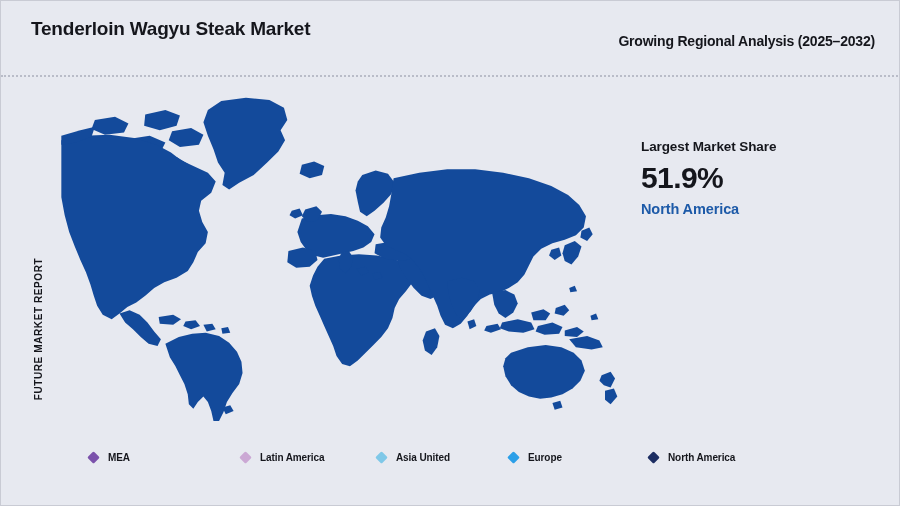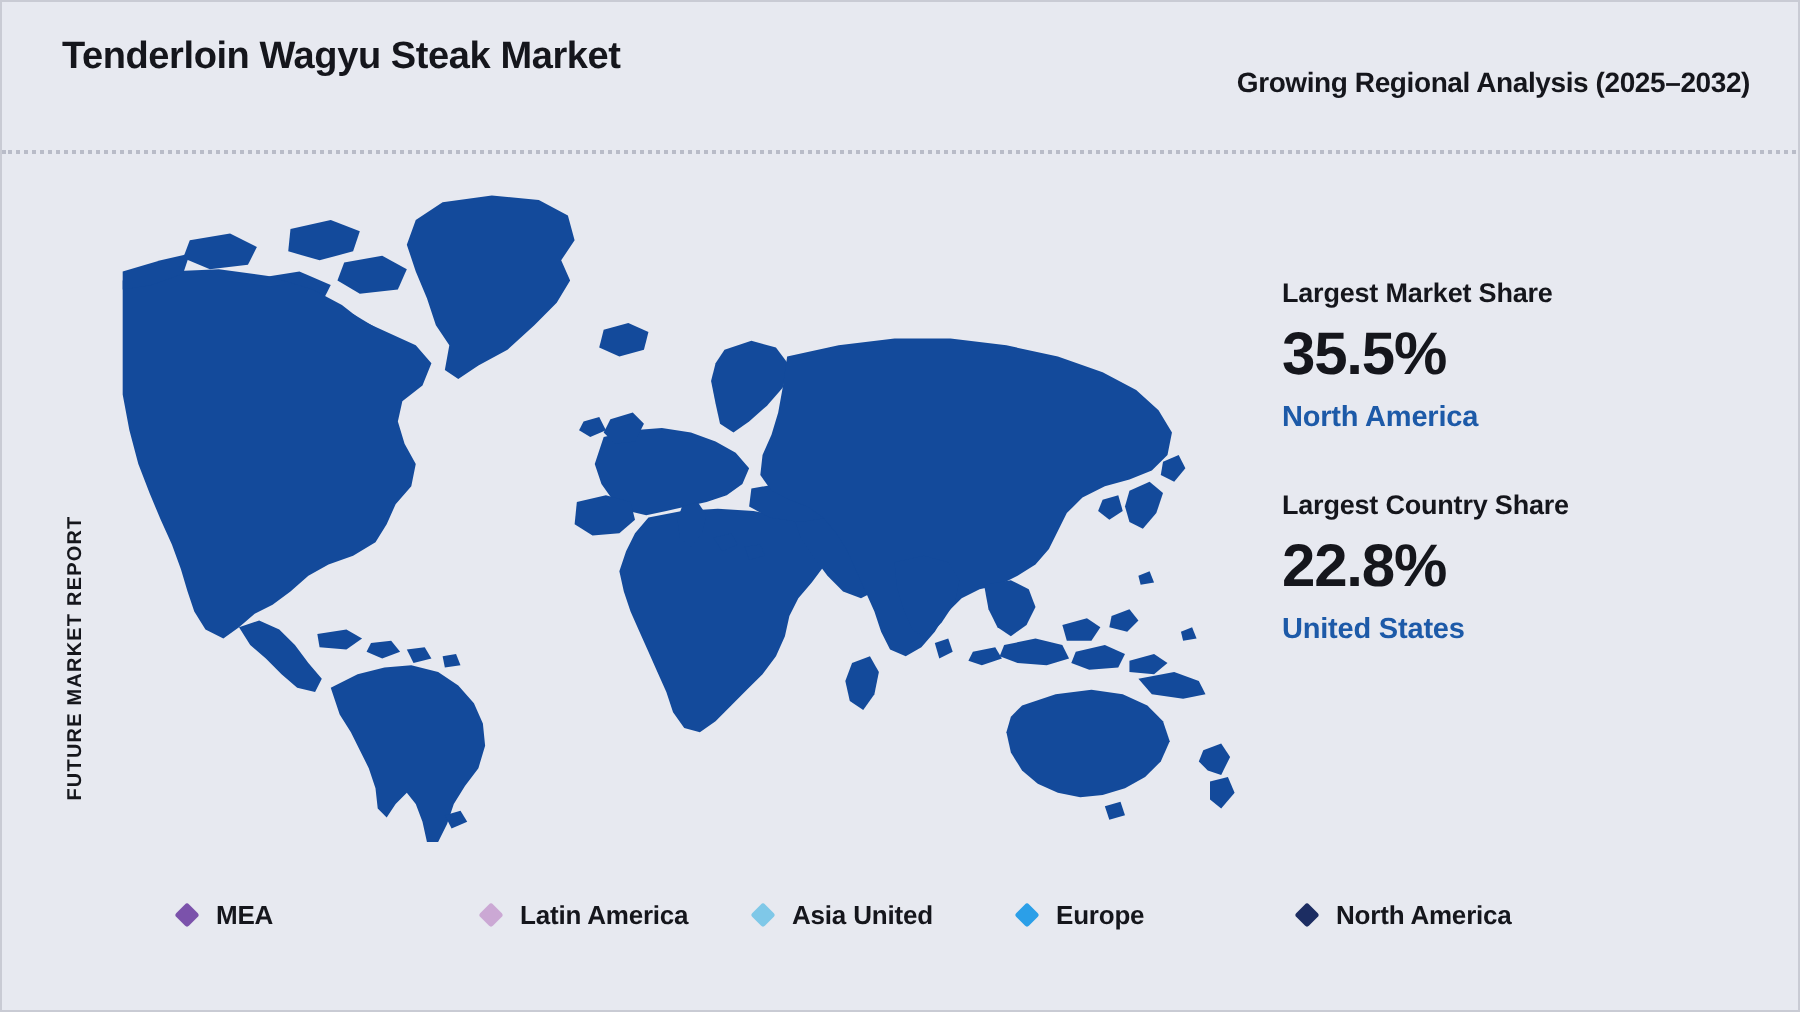--- a/index.html
+++ b/index.html
@@ -137,21 +137,21 @@
   }
   .legend-marker {
     width: 9px;
     height: 9px;
     transform: rotate(45deg);
     border-radius: 1.5px;
     margin-right: 10px;
     flex: none;
   }
   .legend-text {
-    font-size: 13px;
+    font-size: 10px;
     font-weight: bold;
     color: #15161c;
     letter-spacing: -0.1px;
   }
 </style>
 </head>
 <body>
 
 <div id="canvas" style="background: rgb(231, 233, 240); border-color: rgb(201, 203, 212);">
 
@@ -296,29 +296,24 @@
         <path d="M946 402 L956 398 L960 408 L948 410 Z"></path>
         <path d="M908 352 L918 348 L922 358 L910 360 Z"></path>
       </g>
     </svg>
   </div>
 
   <div id="stats">
 
     <div class="stat-block">
       <div class="stat-label" style="color: rgb(21, 22, 28);">Largest Market Share</div>
-      <div class="stat-value" style="color: rgb(21, 22, 28);">35.5%</div>
+      <div class="stat-value" style="color: rgb(21, 22, 28);">51.9%</div>
       <div class="stat-region" style="color: rgb(29, 90, 168);">North America</div>
     </div>
 
-    <div class="stat-block">
-      <div class="stat-label" style="color: rgb(21, 22, 28);">Largest Country Share</div>
-      <div class="stat-value" style="color: rgb(21, 22, 28);">22.8%</div>
-      <div class="stat-region" style="color: rgb(29, 90, 168);">United States</div>
-    </div>
 
   </div>
 
   <div id="legend">
 
     <div class="legend-item" style="left: 0px;">
       <span class="legend-marker" style="background: rgb(123, 82, 171);"></span>
       <span class="legend-text" style="color: rgb(21, 22, 28);">MEA</span>
     </div>
 

